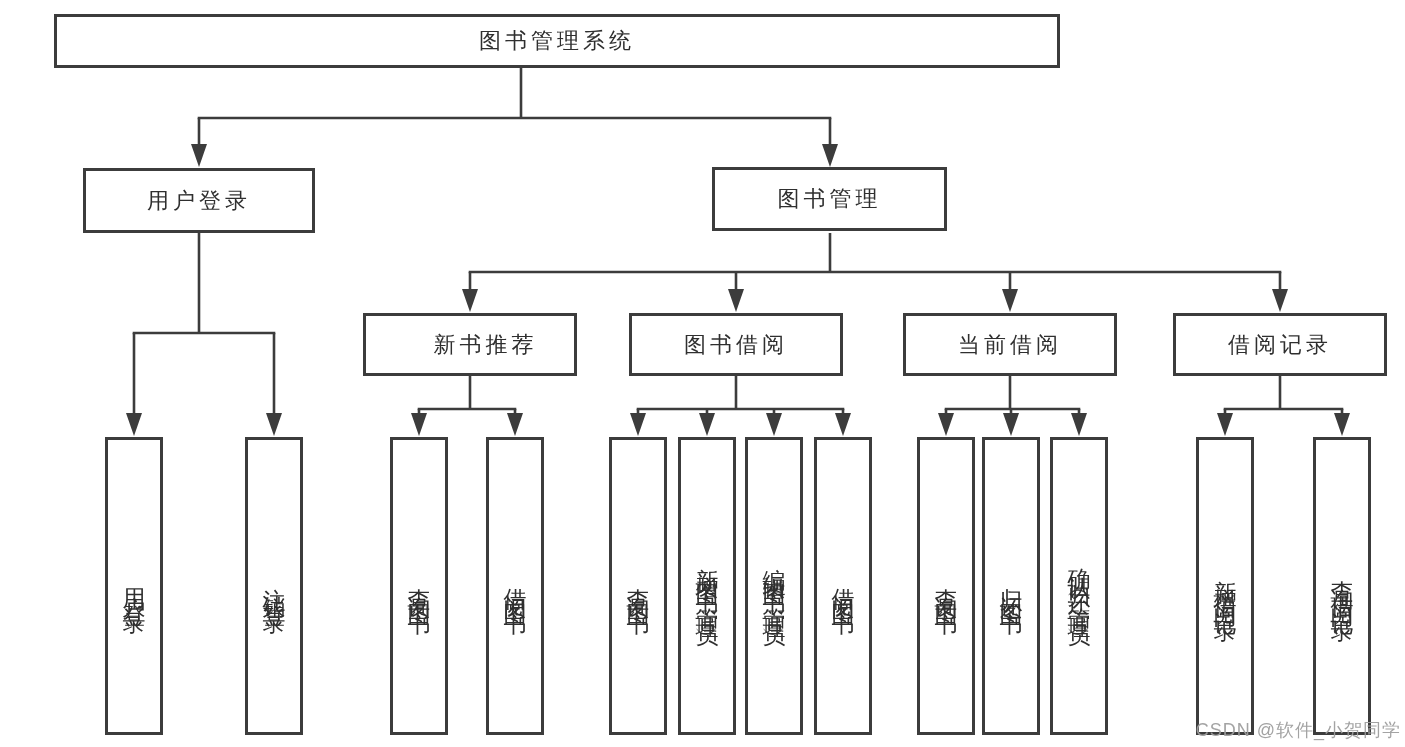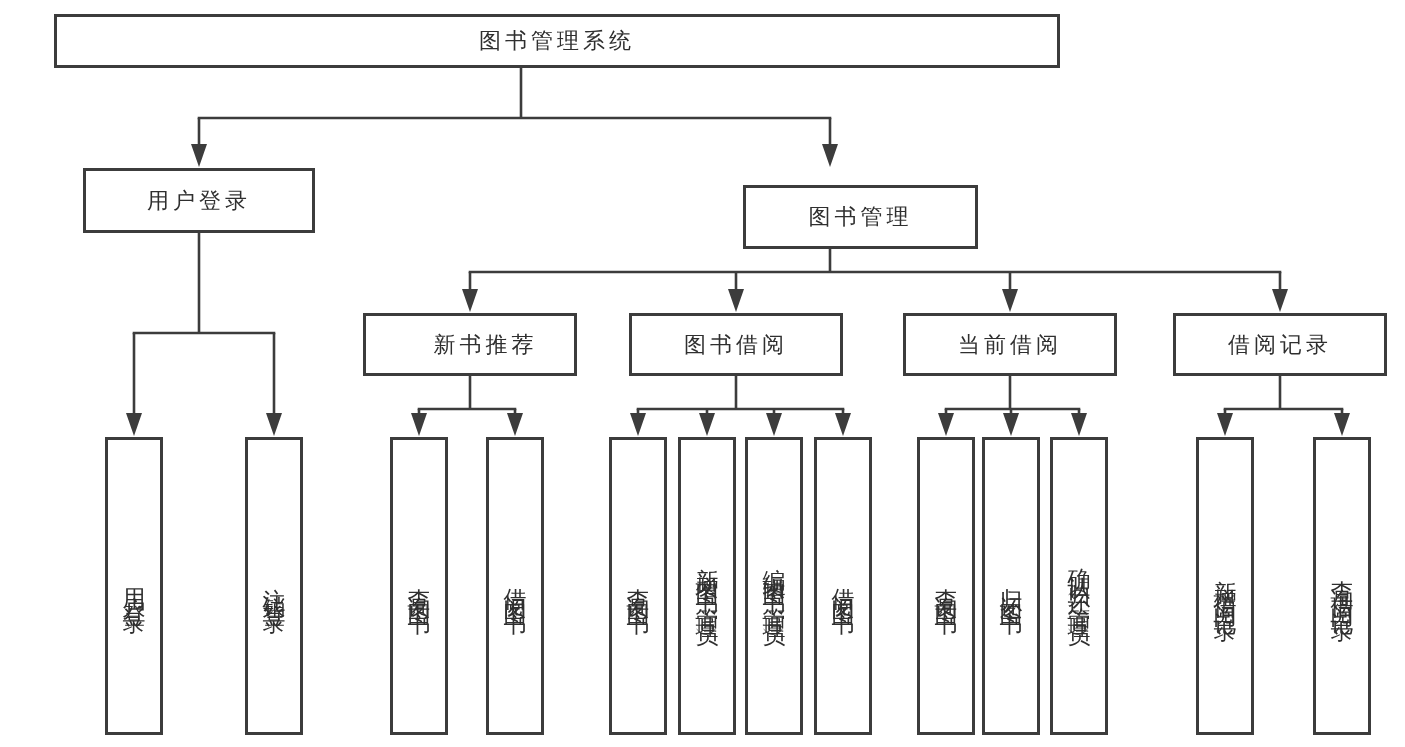--- a/index.html
+++ b/index.html
@@ -84,21 +84,21 @@
       <polygon points="1342,436 1334,413 1350,413" fill="#3c3c3c"></polygon>
     </svg>
 
   <div class="node" style="left:14px;top:14px;width:1006px;height:54px;margin-left:40px;">
     <span class="hlabel">图书管理系统</span>
   </div>
 
   <div class="node" style="left:83px;top:168px;width:232px;height:65px;">
     <span class="hlabel">用户登录</span>
   </div>
-  <div class="node" style="left:712px;top:185px;width:235px;height:64px;margin-left:31px;">
+  <div class="node" style="left:712px;top:167px;width:235px;height:64px;">
     <span class="hlabel">图书管理</span>
   </div>
 
   <div class="node" style="left:363px;top:313px;width:214px;height:63px;padding-left:31px;">
     <span class="hlabel">新书推荐</span>
   </div>
   <div class="node" style="left:903px;top:313px;width:214px;height:63px;">
     <span class="hlabel">当前借阅</span>
   </div>
   <div class="node" style="left:629px;top:313px;width:214px;height:63px;">
@@ -145,13 +145,14 @@
     <span class="vlabel">确认归还（管理员）</span>
   </div>
 
   <div class="node" style="left:1196px;top:437px;width:58px;height:298px;">
     <span class="vlabel">新增借阅记录</span>
   </div>
   <div class="node" style="left:1313px;top:437px;width:58px;height:298px;">
     <span class="vlabel">查询借阅记录</span>
   </div>
 
+  <div class="watermark">CSDN @软件_小贺同学</div>
 </div>
 
 </body></html>

